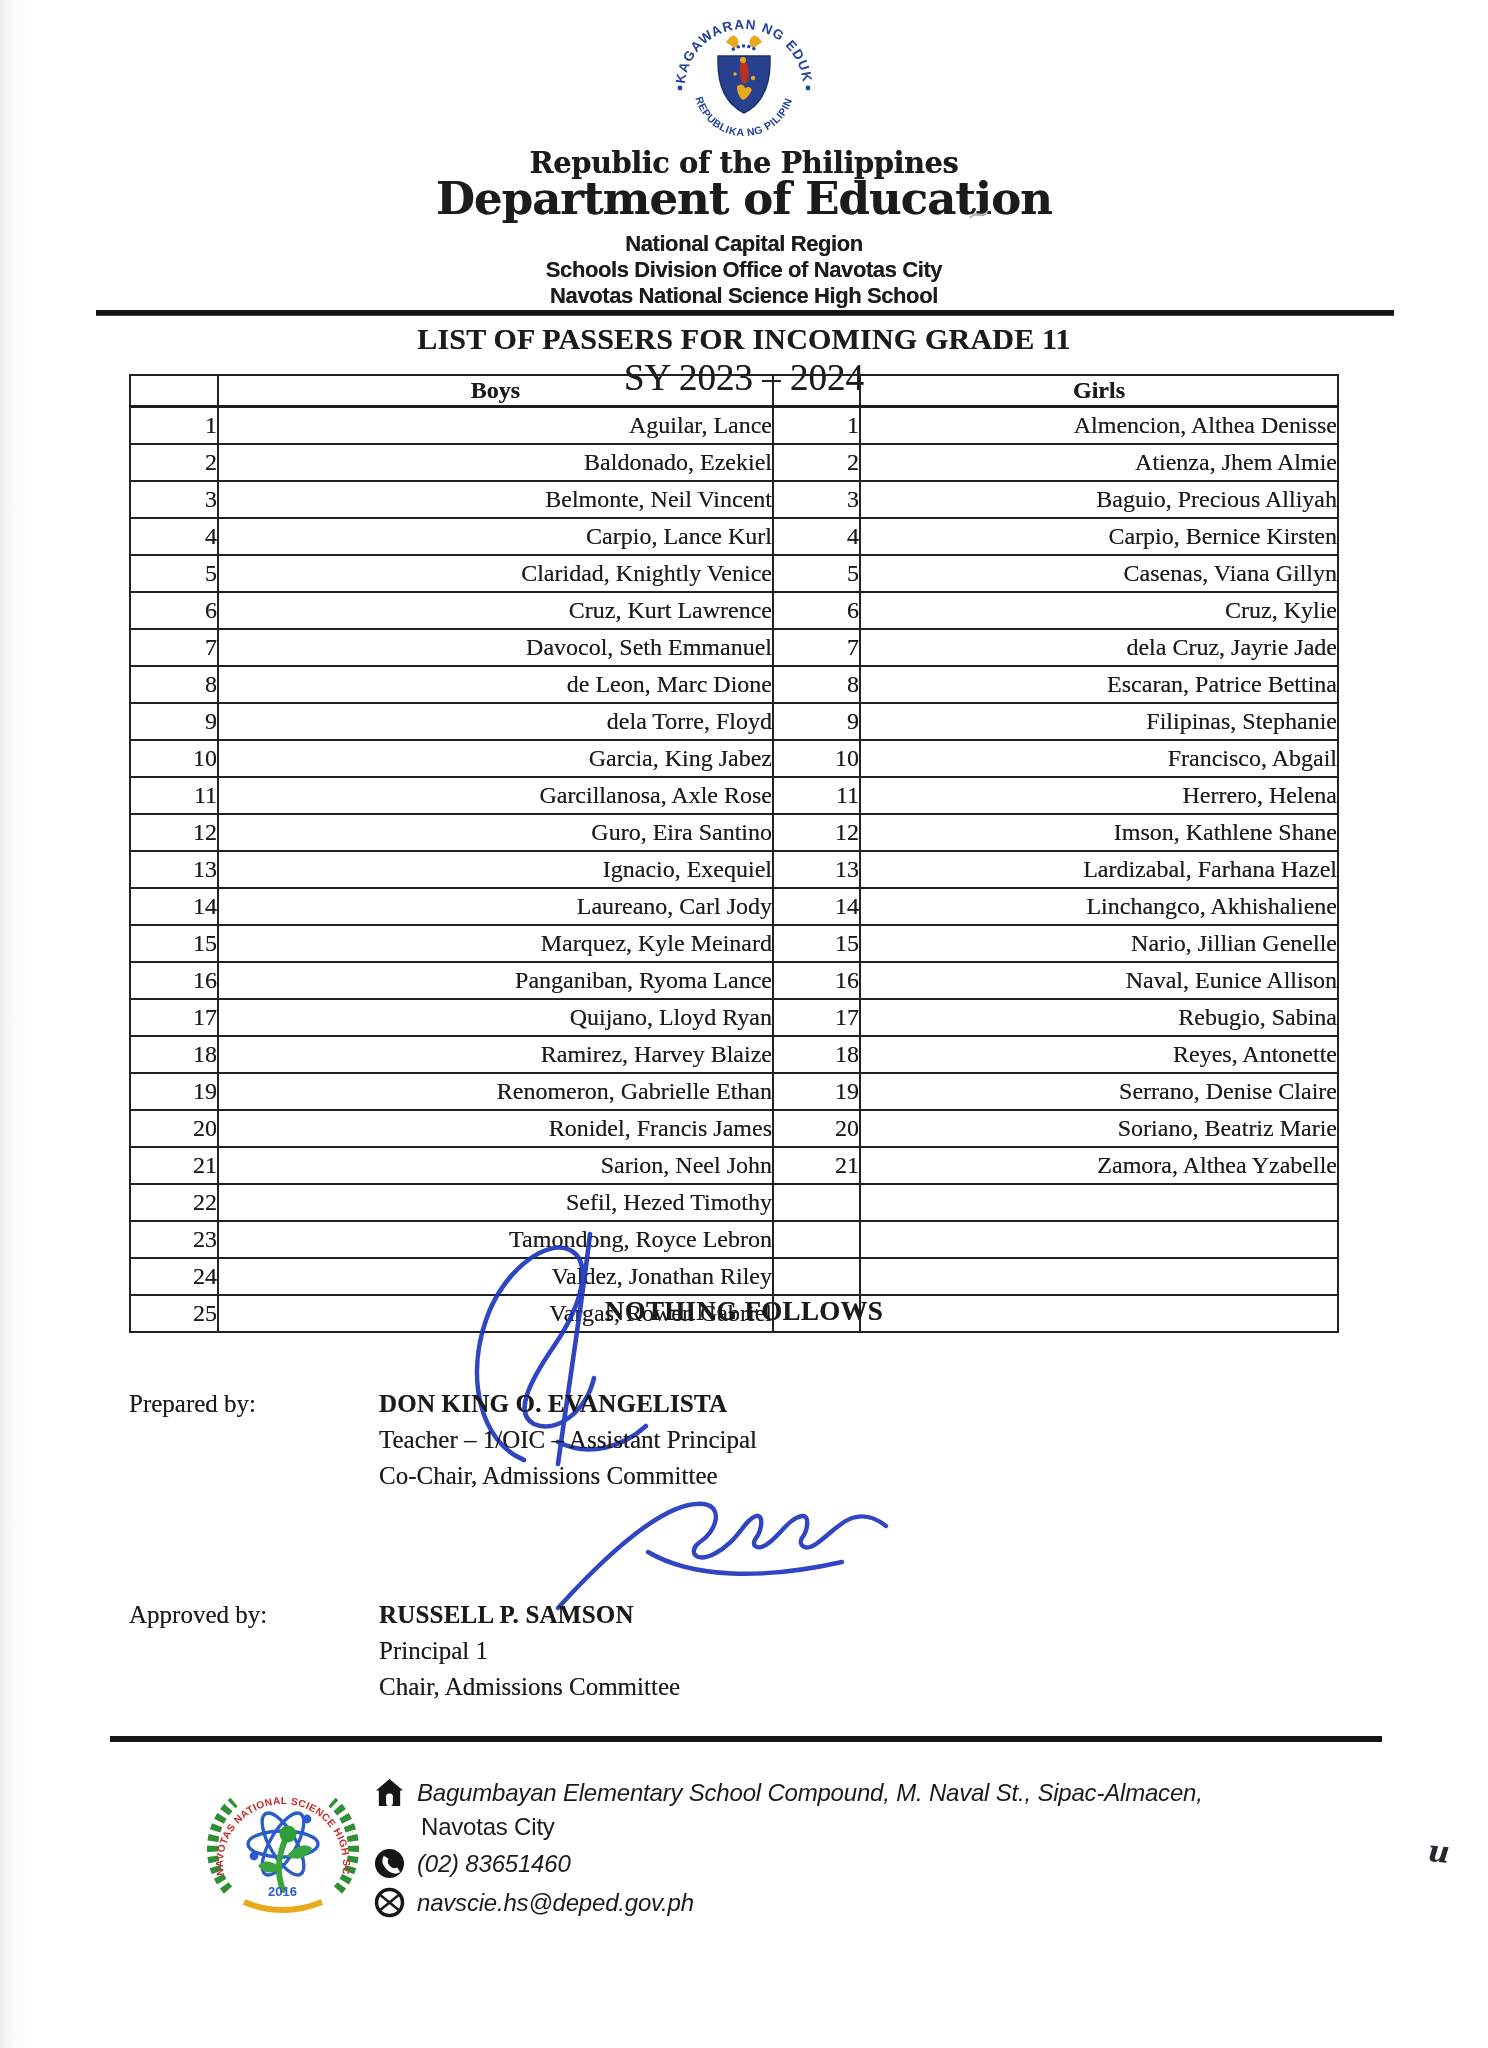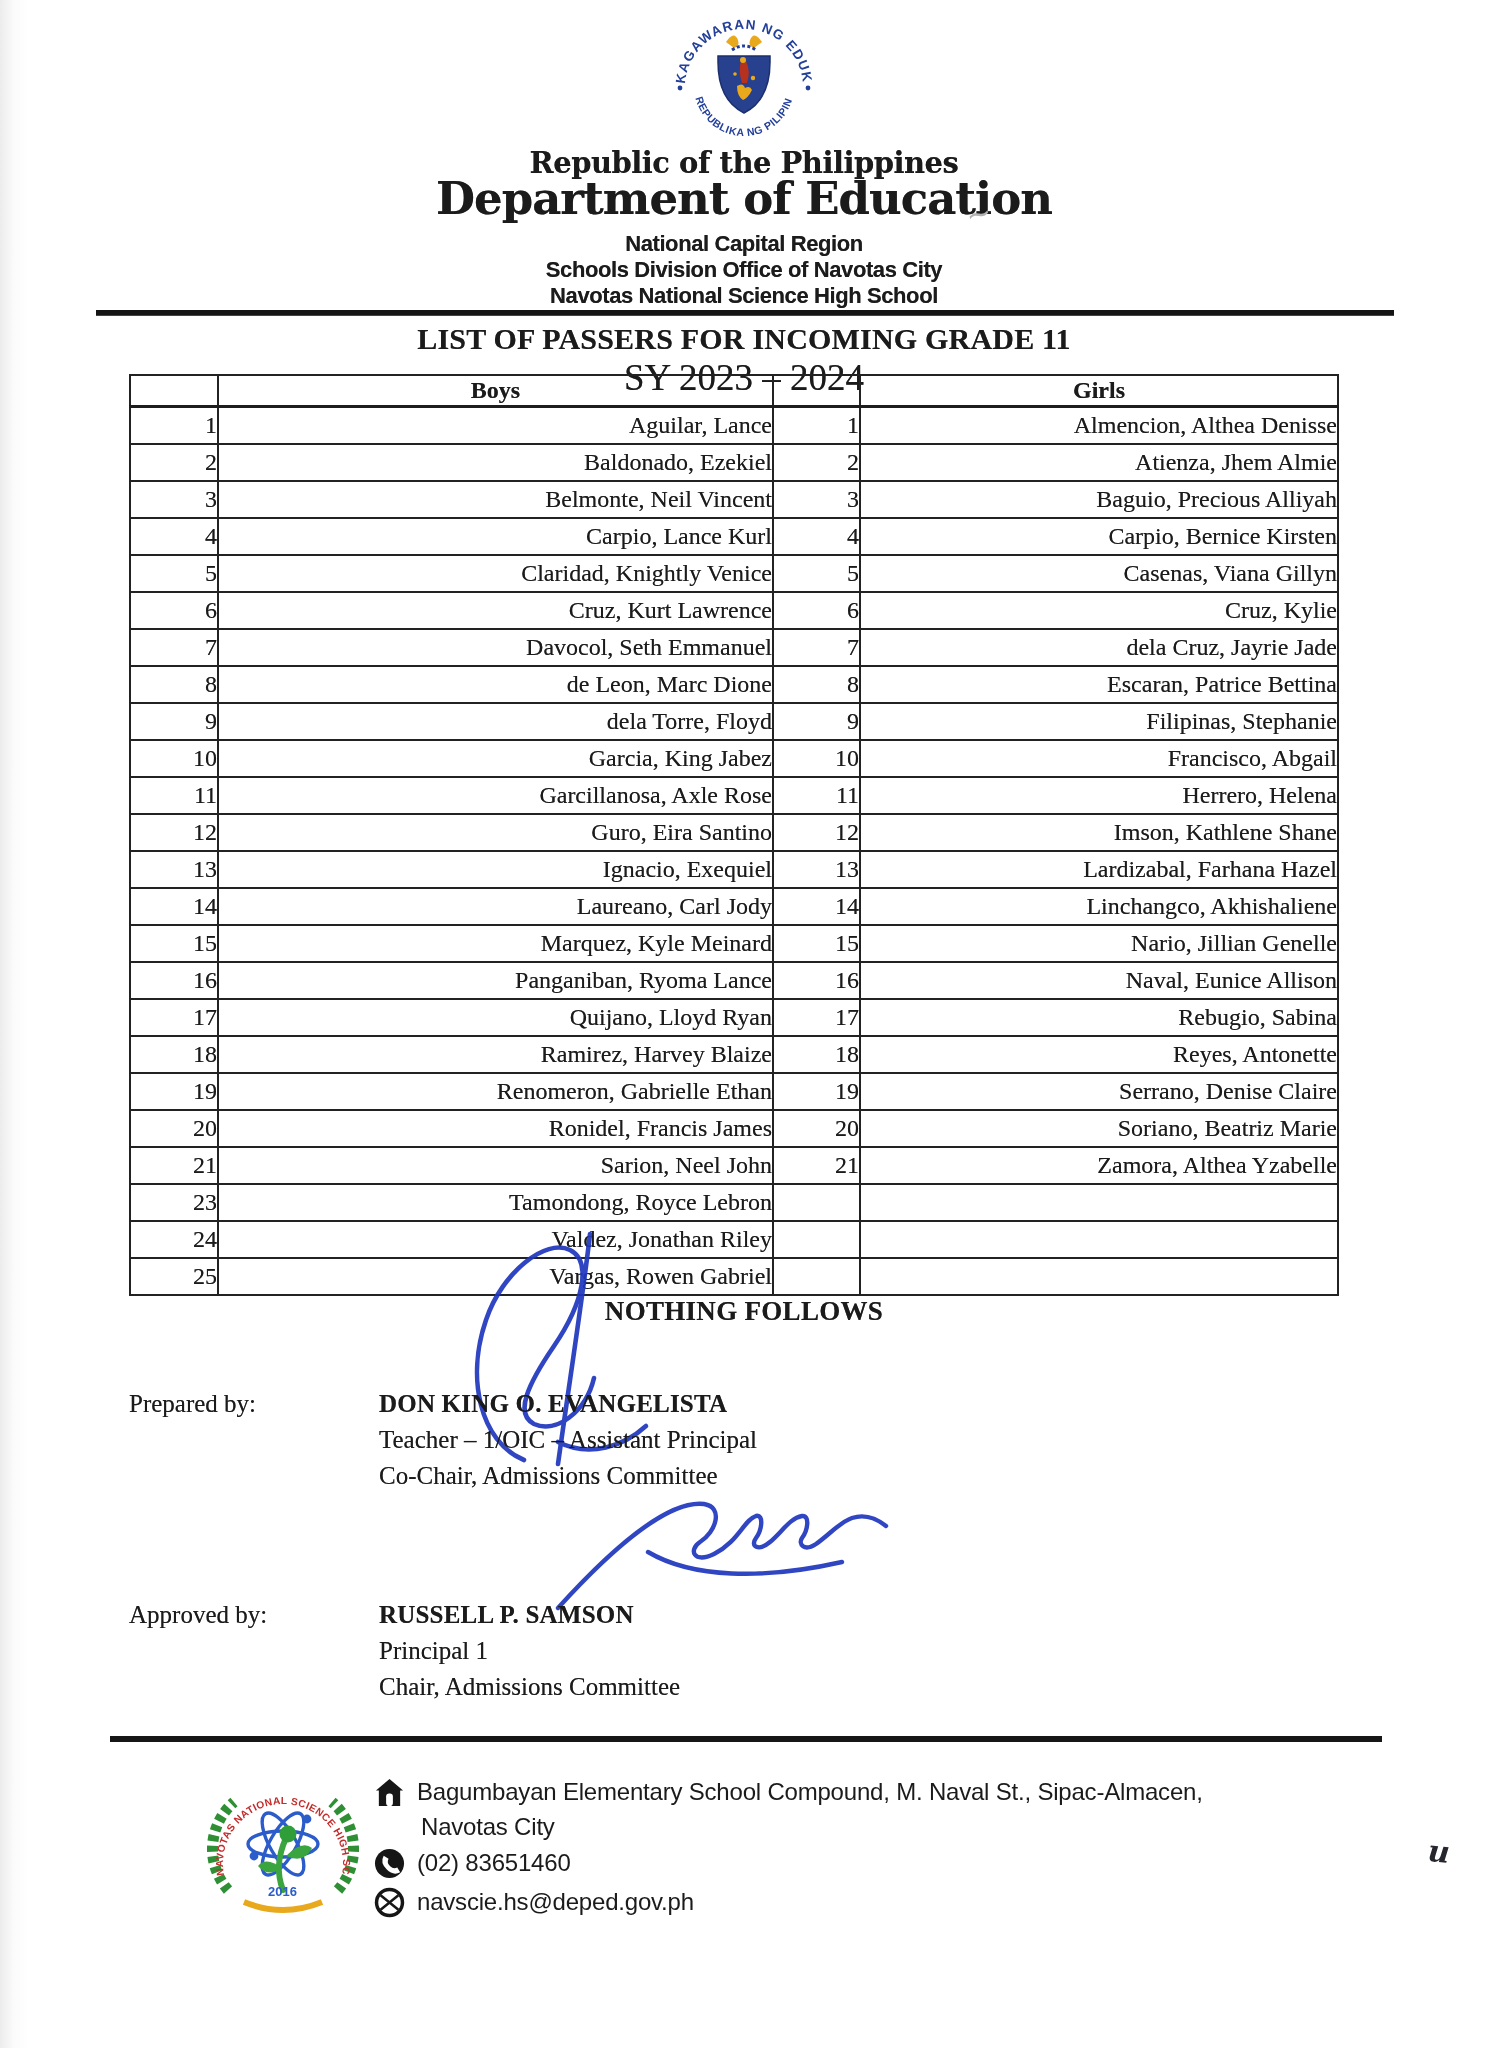--- a/index.html
+++ b/index.html
@@ -55,21 +55,21 @@
   
   .sig-label{position:absolute;left:129px;font-size:25px;}
   .sig-name{position:absolute;left:379px;font-weight:bold;font-size:25px;letter-spacing:.2px;white-space:nowrap;}
   .sig-line{position:absolute;left:379px;font-size:25px;white-space:nowrap;}
   .ink{position:absolute;pointer-events:none;}
 
   
   .footrule{position:absolute;left:110px;top:1736px;width:1272px;height:6px;background:#161616;}
   .school-logo{position:absolute;left:204px;top:1772px;}
   .contact{position:absolute;left:374px;top:1776px;font-family:"Liberation Sans","DejaVu Sans",sans-serif;font-size:24px;letter-spacing:-.2px;}
-  .contact-row{display:flex;align-items:flex-start;margin-bottom:7px;}
+  .contact-row{display:flex;align-items:center;margin-bottom:7px;font-style:italic;}
   .contact-icon{width:31px;height:31px;flex:0 0 31px;margin-right:12px;margin-top:1px;}
   .contact-text{line-height:31px;}
   .addr2{margin-left:47px;line-height:31px;margin-top:-4px;margin-bottom:5px;}
 
   .hand-mark{
     position:absolute;left:1428px;top:1834px;
     font-family:"DejaVu Serif",serif;font-style:italic;font-weight:bold;
     font-size:30px;color:#26262e;transform:rotate(6deg);
   }
   .stray-mark{
@@ -255,20 +255,26 @@
           <td class="num">20</td>
           <td class="name">Ronidel, Francis James</td>
           <td class="num">20</td>
           <td class="name">Soriano, Beatriz Marie</td>
         </tr>
         <tr>
           <td class="num">21</td>
           <td class="name">Sarion, Neel John</td>
           <td class="num">21</td>
           <td class="name">Zamora, Althea Yzabelle</td>
+        </tr>
+        <tr>
+          <td class="num">22</td>
+          <td class="name">Sefil, Hezed Timothy</td>
+          <td class="num"></td>
+          <td class="name"></td>
         </tr>
         <tr>
           <td class="num">23</td>
           <td class="name">Tamondong, Royce Lebron</td>
           <td class="num"></td>
           <td class="name"></td>
         </tr>
         <tr>
           <td class="num">24</td>
           <td class="name">Valdez, Jonathan Riley</td>

